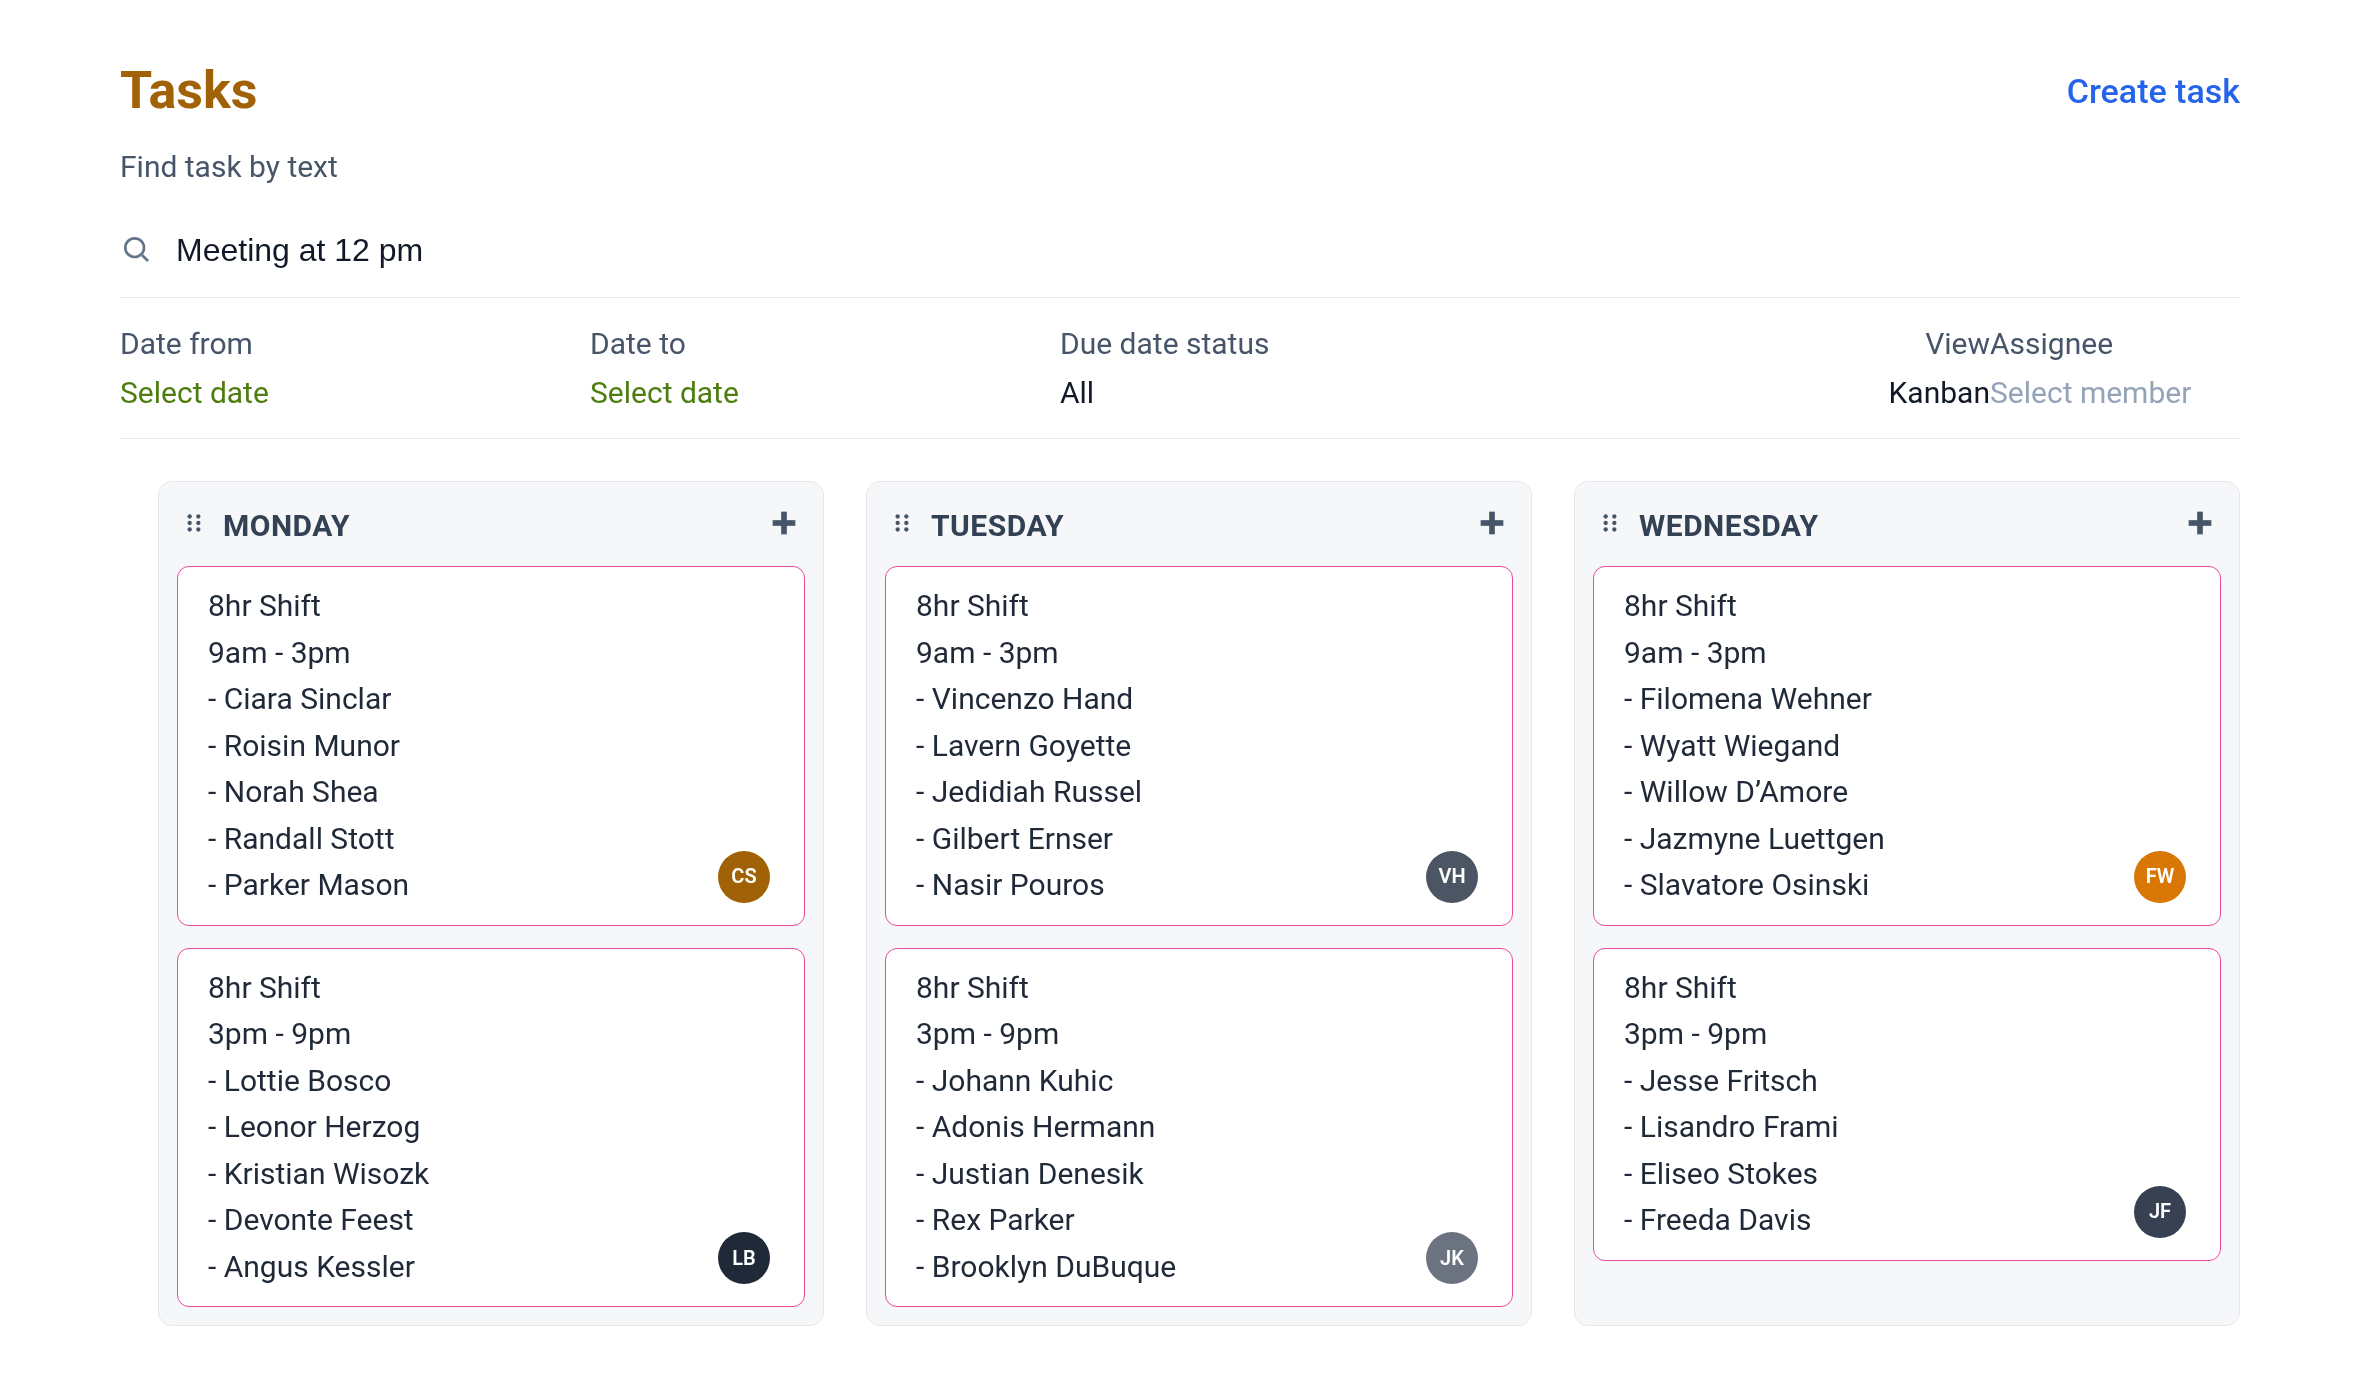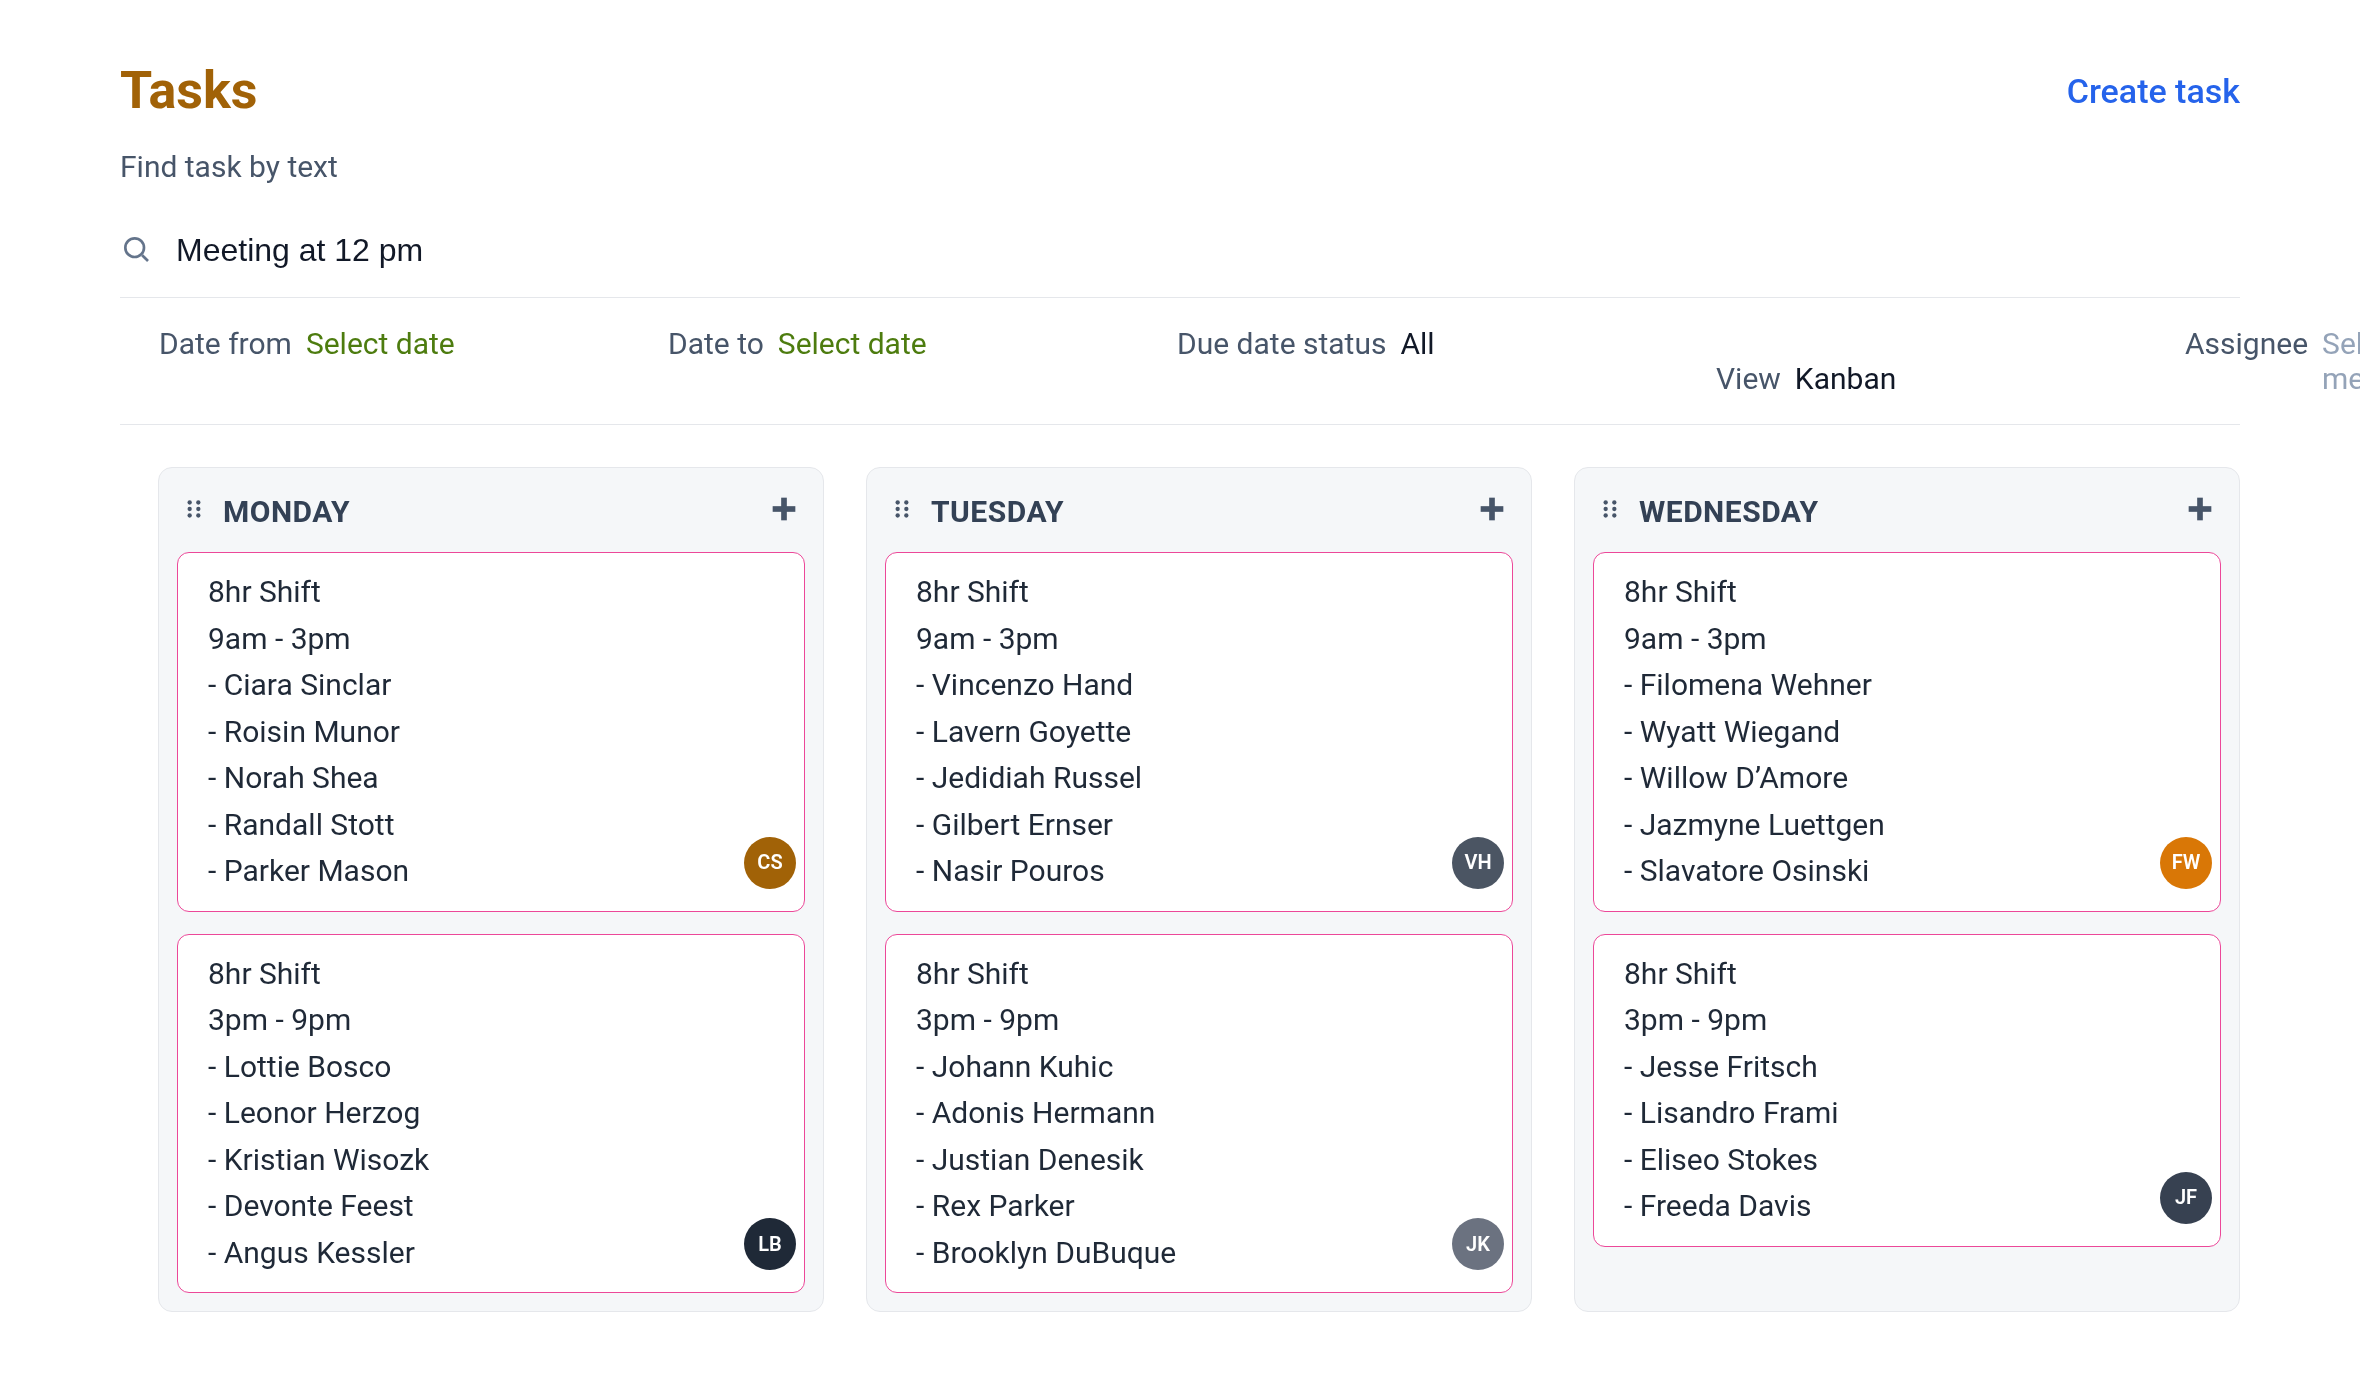--- a/index.html
+++ b/index.html
@@ -53,23 +53,22 @@
   }
   .search-row input::placeholder { color: #64748b; }
   .search-icon { color: #64748b; }
   .filters {
     display: flex;
     padding: 28px 0;
     border-bottom: 1px solid #e5e7eb;
   }
   .filter {
     display: flex;
-    flex-direction: row;
+    flex-direction: column;
     gap: 14px;
-    margin-left: 39px;
   }
   .filter:nth-child(1){ flex:0 0 470px; }
   .filter:nth-child(2){ flex:0 0 470px; }
   .filter:nth-child(3){ flex:0 0 500px; }
   .filter:nth-child(4){ flex:0 0 430px;align-items:flex-end; }
   .filter:nth-child(5){ flex:1; }
   .filter-label {
     font-size: 30px;
     color: #475569;
   }
@@ -121,21 +120,21 @@
     padding: 16px 30px;
     font-size: 30px;
     color: #1f2937;
     line-height: 1.55;
     position: relative;
     cursor: pointer;
   }
   .card .line { display: block; }
   .avatar {
     position: absolute;
-    right: 8px;
+    right: 34px;
     bottom: 22px;
     width: 52px;
     height: 52px;
     border-radius: 50%;
     display: flex;
     align-items: center;
     justify-content: center;
     font-size: 20px;
     font-weight: 600;
     color: #fff;

